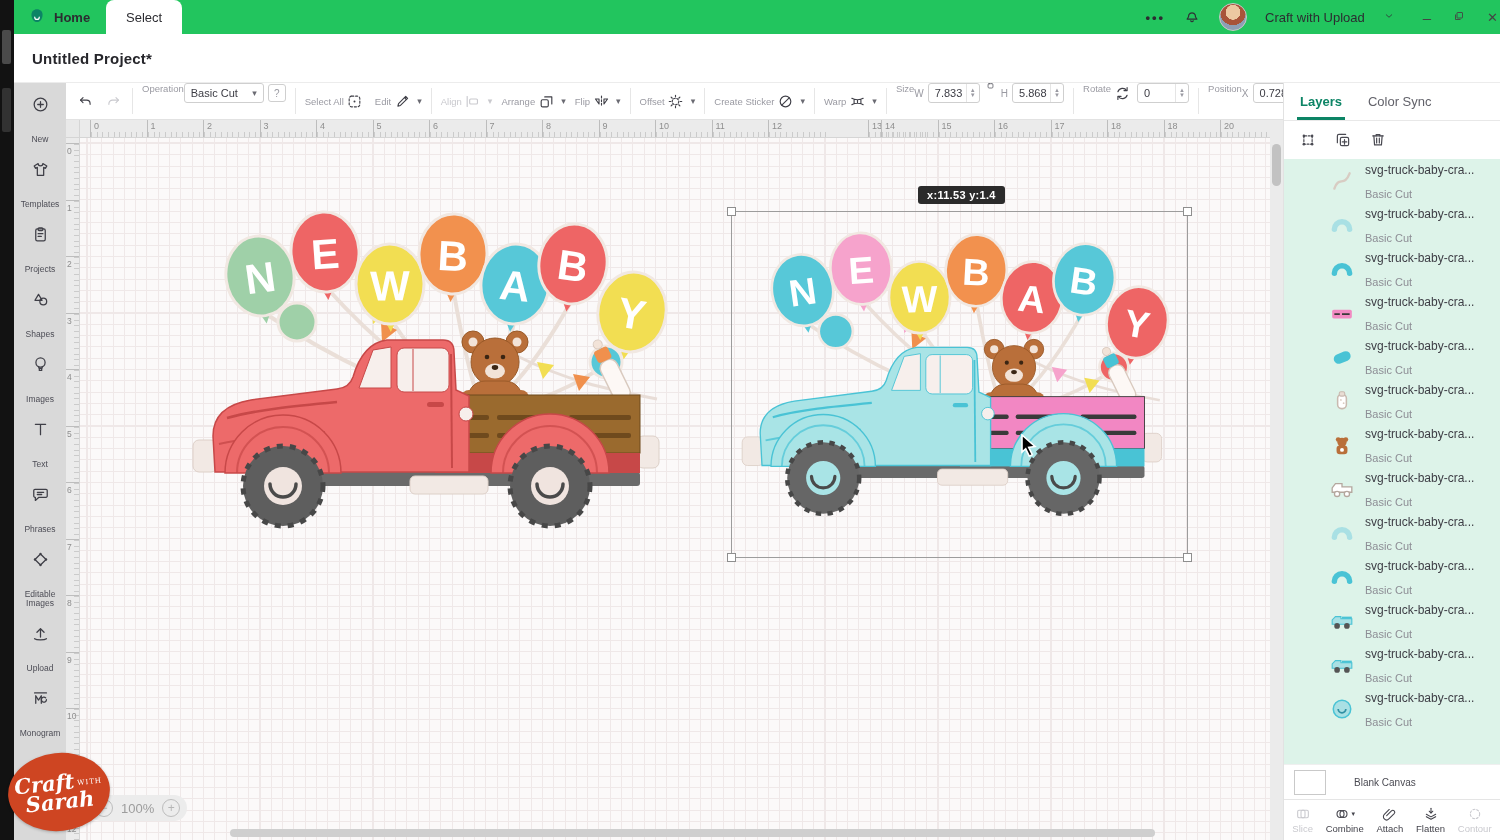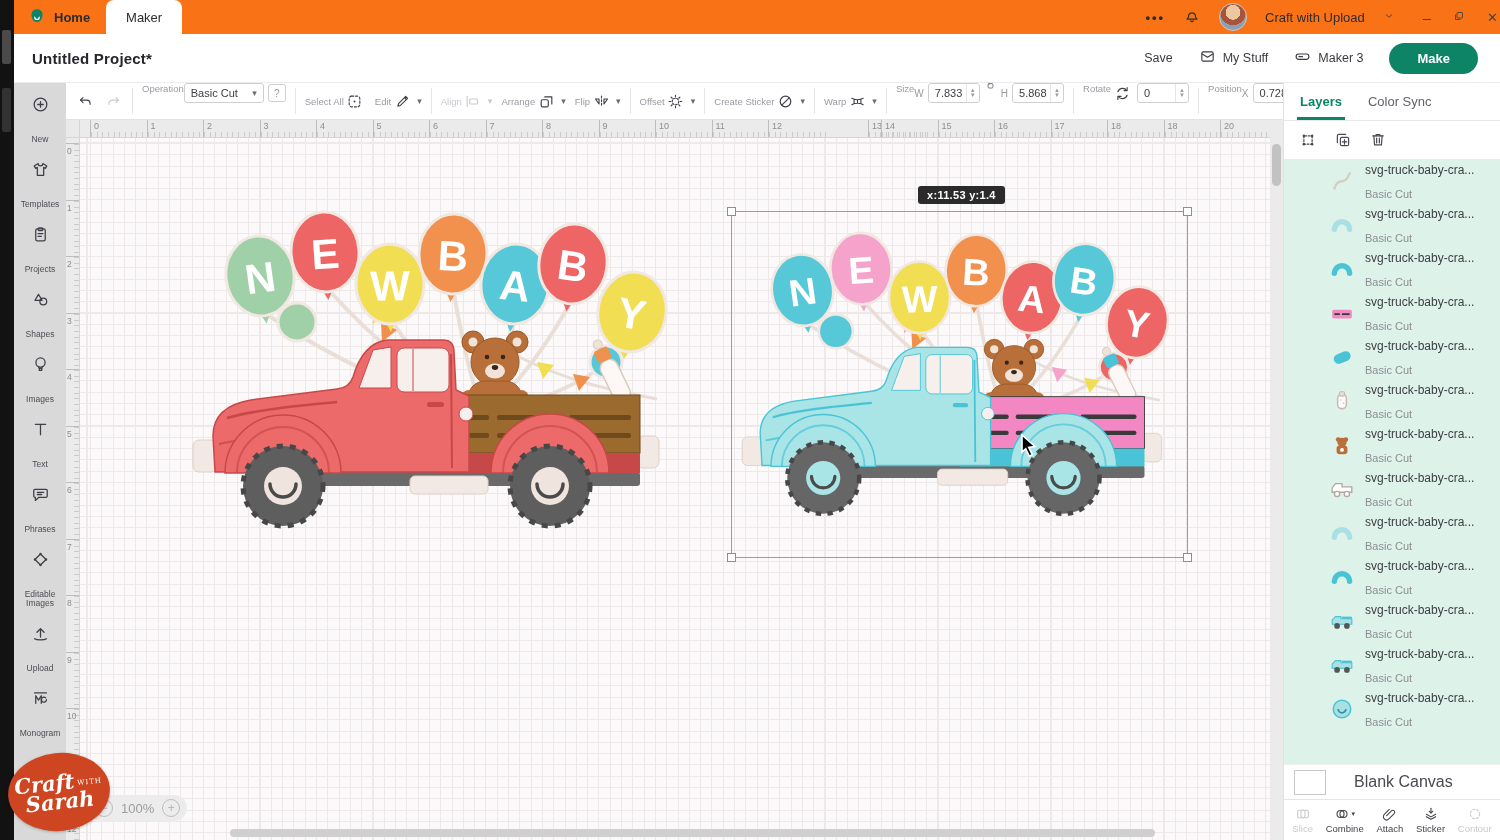--- a/index.html
+++ b/index.html
@@ -6,21 +6,21 @@
   body{width:1500px;height:840px;position:relative;overflow:hidden;background:#fff;
        font-family:"Liberation Sans","DejaVu Sans",sans-serif;color:#2f2f36;}
   :root{--green:#0c8465;--mint:#ddf3e9;--mintdark:#cdebdc;}
 
   
   .edge{position:absolute;left:0;top:0;width:14px;height:840px;background:#121212;z-index:60}
   .edge::before{content:'';position:absolute;left:2px;top:30px;width:9px;height:34px;background:#4a4a4a;border-radius:2px}
   .edge::after{content:'';position:absolute;left:2px;top:88px;width:9px;height:44px;background:#323232;border-radius:2px}
 
   
-  .titlebar{position:absolute;left:14px;right:0;top:0;height:34px;background:#f97316;display:flex;align-items:center;z-index:5}
+  .titlebar{position:absolute;left:14px;right:0;top:0;height:34px;background:#22c55e;display:flex;align-items:center;z-index:5}
   .tab-home{display:flex;align-items:center;gap:8px;margin-left:14px;font-size:13px;font-weight:600;color:#2c2c31}
   .tab-home svg{width:18px;height:18px}
   .tab-canvas{height:34px;width:76px;background:#fff;display:flex;align-items:center;justify-content:center;
               font-size:13px;color:#2c2c31;border-radius:8px 8px 0 0;margin-left:16px}
   .tb-right{margin-left:auto;display:flex;align-items:center;gap:18px;padding-right:8px}
   .ellipsis{font-size:13px;letter-spacing:2px;color:#2c2c31;font-weight:bold}
   .icon18 svg{width:18px;height:18px}
   .avatar{width:26px;height:26px;border-radius:50%;border:1px solid #c9c9c9;
           background:radial-gradient(circle at 50% 32%,#ecc8a1 0 33%,#a8543a 34% 58%,#8d9fb5 59%)}
   .acct{font-size:13px;color:#2c2c31}
@@ -130,21 +130,21 @@
   .group-title{font-size:12px;font-weight:700;color:#2e4a3e;white-space:nowrap;overflow:hidden}
   .layer-list{flex:1;background:var(--mint);overflow:hidden;padding-left:46px;box-sizing:border-box}
   .layer-row{height:44px;display:flex;align-items:center;gap:11px}
   .layer-thumb{width:24px;height:24px;flex:0 0 auto}
   .layer-thumb svg{width:100%;height:100%}
   .layer-text{display:flex;flex-direction:column;gap:11px}
   .layer-title{font-size:12px;color:#3d3d45;white-space:nowrap}
   .layer-sub{font-size:11px;color:#8d8d95}
   .blank-row{height:34px;background:#fff;display:flex;align-items:center;gap:28px;padding-left:10px;border-top:1px solid #efefef;flex:0 0 auto}
   .blank-swatch{width:32px;height:25px;border:1px solid #c9c9c9;background:#fff;box-sizing:border-box}
-  .blank-label{font-size:16px;color:#4a4a52}
+  .blank-label{font-size:10px;color:#4a4a52}
   .rp-actions{height:40px;border-top:1px solid #e5e5e5;display:flex;align-items:center;justify-content:space-around;
               flex:0 0 auto;padding:0 2px}
   .act{display:flex;flex-direction:column;align-items:center;gap:1px;color:#44444c;font-size:9.5px}
   .act .aicon{display:flex;align-items:center}
   .act svg{width:16px;height:16px}
   .act .acaret{font-size:7px;margin-left:1px}
   .act.disabled{color:#c3c3ca}
 </style>
 </head>
 <body>
@@ -153,21 +153,21 @@
 
 <div class="titlebar">
   <div class="tab-home">
     <span><svg viewBox="0 0 24 24">
           <path d="M12 3c4.4 0 7.4 3 7.4 7.2 0 5.3-3.1 9.8-7.4 9.8s-7.4-4.5-7.4-9.8C4.6 6 7.6 3 12 3z" fill="#0c8465"></path>
           <path d="M9 13.5a3 3 0 0 0 6 0" stroke="#fff" stroke-width="1.6" fill="none" stroke-linecap="round"></path>
         </svg></span>
     <span>Home</span>
   </div>
   <div class="tab-canvas">
-    <span>Maker</span>
+    <span>Select</span>
   </div>
   <div class="tb-right">
     <span class="ellipsis">•••</span>
     <span class="icon18"><svg viewBox="0 0 24 24" fill="none" stroke="currentColor" stroke-width="1.6" stroke-linecap="round" stroke-linejoin="round">
           <path d="M5.5 17.5h13c-1.6-1.7-2.3-3.4-2.3-5.8a4.7 4.7 0 0 0-8.4 0c0 2.4-.7 4.1-2.3 5.8z"></path>
           <path d="M10.3 19.8a2 2 0 0 0 3.4 0"></path>
         </svg></span>
     <span class="avatar"></span>
     <span class="acct">Craft with Upload</span>
     <span class="chev"><svg viewBox="0 0 24 24" fill="none" stroke="currentColor" stroke-width="1.6" stroke-linecap="round" stroke-linejoin="round">
@@ -179,38 +179,20 @@
             <rect x="8" y="5" width="11" height="11" rx="1"></rect>
             <path d="M5 9v10h10"></path>
           </svg></span>
       <span class="winclose">✕</span>
     </div>
   </div>
 </div>
 
 <div class="appbar">
   <span class="project-title">Untitled Project*</span>
-  <div class="appbar-right">
-    <span>Save</span>
-    <span class="hbtn">
-      <span><svg viewBox="0 0 24 24" fill="none" stroke="currentColor" stroke-width="1.6" stroke-linecap="round" stroke-linejoin="round">
-            <rect x="4" y="5.5" width="16" height="13" rx="2"></rect>
-            <path d="M4.5 8.5 12 13l7.5-4.5"></path>
-          </svg></span>
-      <span>My Stuff</span>
-    </span>
-    <span class="hbtn">
-      <span><svg viewBox="0 0 24 24" fill="none" stroke="currentColor" stroke-width="1.6" stroke-linecap="round" stroke-linejoin="round">
-            <rect x="3" y="8.5" width="18" height="7.5" rx="3.5"></rect>
-            <path d="M7 12.2h5"></path>
-          </svg></span>
-      <span>Maker 3</span>
-    </span>
-    <button class="make-btn">Make</button>
-  </div>
 </div>
 
 <div class="toolbar">
   <button class="tb-icon">
       <svg viewBox="0 0 24 24" fill="none" stroke="currentColor" stroke-width="1.6" stroke-linecap="round" stroke-linejoin="round">
         <path d="M8.5 6.5 5 10l3.5 3.5"></path>
         <path d="M5 10h8.5a5 5 0 0 1 5 5v1"></path>
       </svg>
     </button>
   <button class="tb-icon disabled">
@@ -1027,21 +1009,21 @@
       </div>
       <div class="act">
         <span class="aicon">
           <svg viewBox="0 0 24 24" fill="none" stroke="currentColor" stroke-width="1.6" stroke-linecap="round" stroke-linejoin="round">
             <path d="M12 3.5v6.5"></path>
             <path d="M9.3 7.8 12 10.5l2.7-2.7"></path>
             <path d="M5 12.5l7 3.8 7-3.8"></path>
             <path d="M5 16l7 3.8 7-3.8"></path>
           </svg>
         </span>
-        <span>Sticker</span>
+        <span>Flatten</span>
       </div>
       <div class="act disabled">
         <span class="aicon">
           <svg viewBox="0 0 24 24" fill="none" stroke="currentColor" stroke-width="1.6" stroke-linecap="round" stroke-linejoin="round">
             <circle cx="12" cy="12" r="7" stroke-dasharray="3 2.8"></circle>
           </svg>
         </span>
         <span>Contour</span>
       </div>
     </div>

